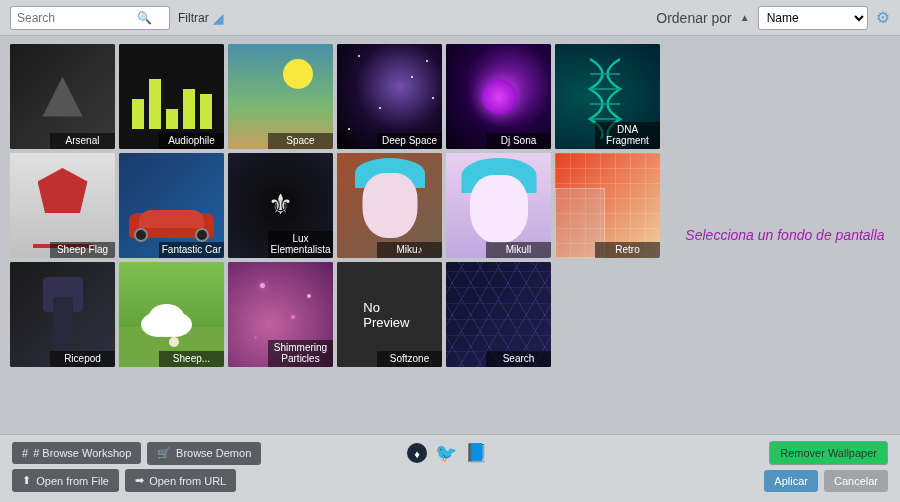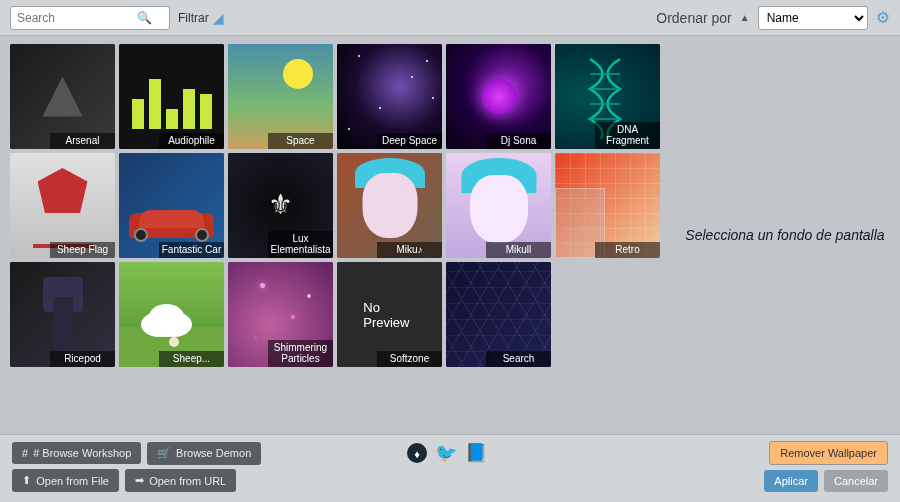--- a/index.html
+++ b/index.html
@@ -123,21 +123,21 @@
       padding: 2px 2px 3px;
       margin-left: 40px;
     }
 
     
     .right-panel {
       flex: 1;
       display: flex;
       align-items: center;
       justify-content: center;
-      color: #0f172a;
+      color: #a21caf;
       font-size: 14px;
       font-style: italic;
     }
 
     
     .bottom-bar {
       background: #d1d5d8;
       border-top: 1px solid #b0b4b8;
       display: flex;
       align-items: center;
@@ -161,21 +161,21 @@
       padding: 5px 10px;
       font-size: 11px;
       cursor: pointer;
       font-weight: 500;
     }
     .btn-dark {
       background: #5a5e62;
       color: #e8eaec;
     }
     .btn-remove {
-      background: #fdba74;
+      background: #22c55e;
       color: #333;
       border: 1px solid #909498;
     }
     .btn-apply {
       background: #5294c1;
       color: #fff;
     }
     .btn-cancel {
       background: #a0a4a8;
       color: #fff;

